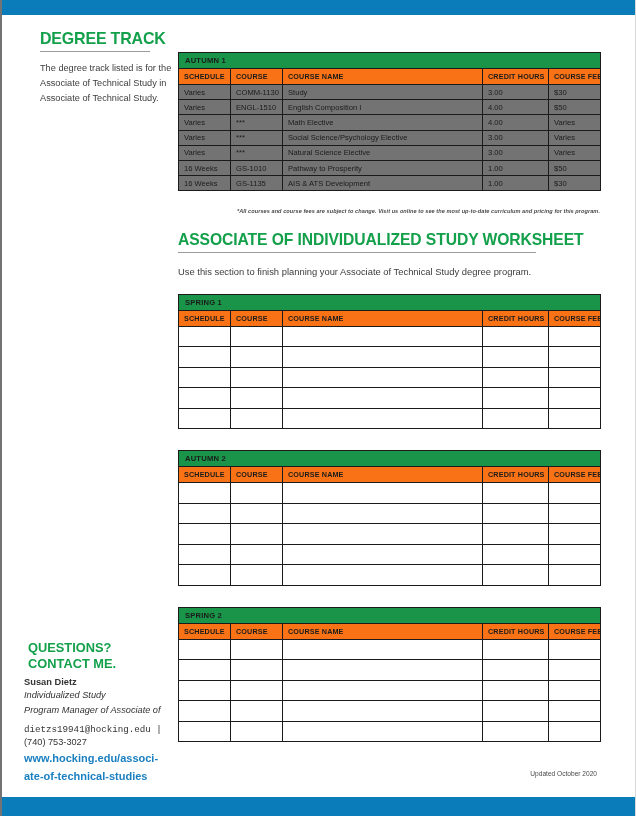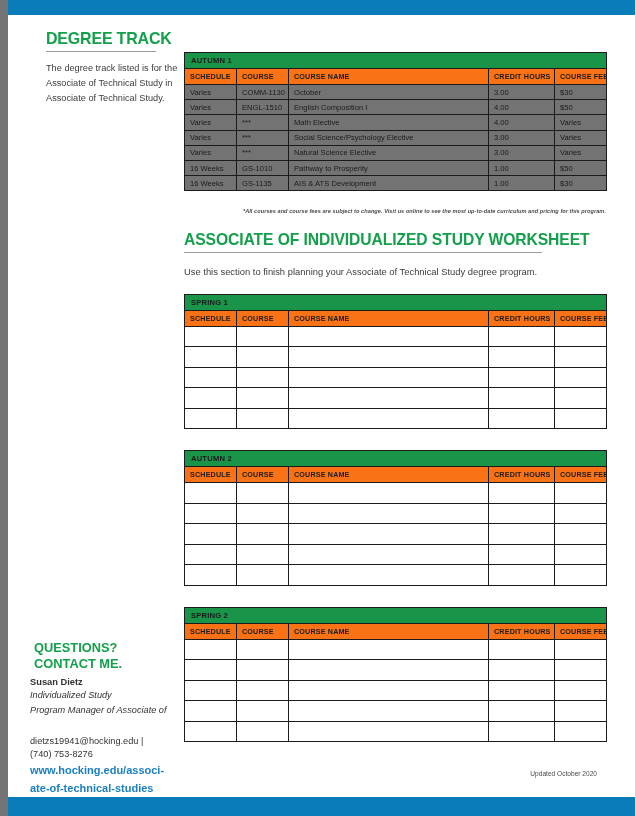--- a/index.html
+++ b/index.html
@@ -11,21 +11,21 @@
     height: 816px;
     background: #ffffff;
     font-family: "Liberation Sans", sans-serif;
     position: relative;
     overflow: hidden;
   }
   .page {
     position: absolute;
     inset: 0;
     background: #ffffff;
-    border-left: 8px solid #737373;
+    border-left: 2px solid #737373;
     border-right: 1px solid #d8d8d8;
     box-sizing: border-box;
   }
   .bar-top {
     position: absolute;
     left: 0; right: 0; top: 0;
     height: 15px;
     background: #0a7cb9;
   }
   .bar-bottom {
@@ -89,21 +89,22 @@
   }
   .contact-role {
     font-style: italic;
     font-size: 9.2px;
     line-height: 1.42;
     margin-top: 2px;
   }
   .contact-email {
     font-size: 9.2px;
     line-height: 1.42;
-    margin-top: 18px;
+    margin-top: 6px;
+    font-family: Liberation Mono, monospace;
   }
   .contact-phone {
     font-size: 9.2px;
     line-height: 1.42;
   }
   .contact-url {
     color: #1a7fc1;
     font-size: 11px;
     font-weight: bold;
     line-height: 1.42;
@@ -222,21 +223,21 @@
     <div class="blurb">The degree track listed is for the Associate of Technical Study in Associate of Technical Study.</div>
   </div>
 
   <div class="contact">
     <div class="contact-head">QUESTIONS?</div>
     <div class="contact-head">CONTACT ME.</div>
     <div class="contact-name">Susan Dietz</div>
     <div class="contact-role">Individualized Study</div>
     <div class="contact-role">Program Manager of Associate of</div>
     <div class="contact-email">dietzs19941@hocking.edu |</div>
-    <div class="contact-phone">(740) 753-8276</div>
+    <div class="contact-phone">(740) 753-3027</div>
     <a class="contact-url">www.hocking.edu/associ-</a>
     <a class="contact-url">ate-of-technical-studies</a>
   </div>
 
   <div class="main-col">
 
     <table class="sched">
       <colgroup>
         <col class="c-sched">
           <col class="c-course">
@@ -255,21 +256,21 @@
           <th>COURSE</th>
           <th>COURSE NAME</th>
           <th>CREDIT HOURS</th>
           <th>COURSE FEE</th>
         </tr>
       </thead>
       <tbody class="datarows">
         <tr>
             <td>Varies</td>
             <td>COMM-1130</td>
-            <td>October</td>
+            <td>Study</td>
             <td>3.00</td>
             <td>$30</td>
           </tr>
         <tr>
             <td>Varies</td>
             <td>ENGL-1510</td>
             <td>English Composition I</td>
             <td>4.00</td>
             <td>$50</td>
           </tr>

